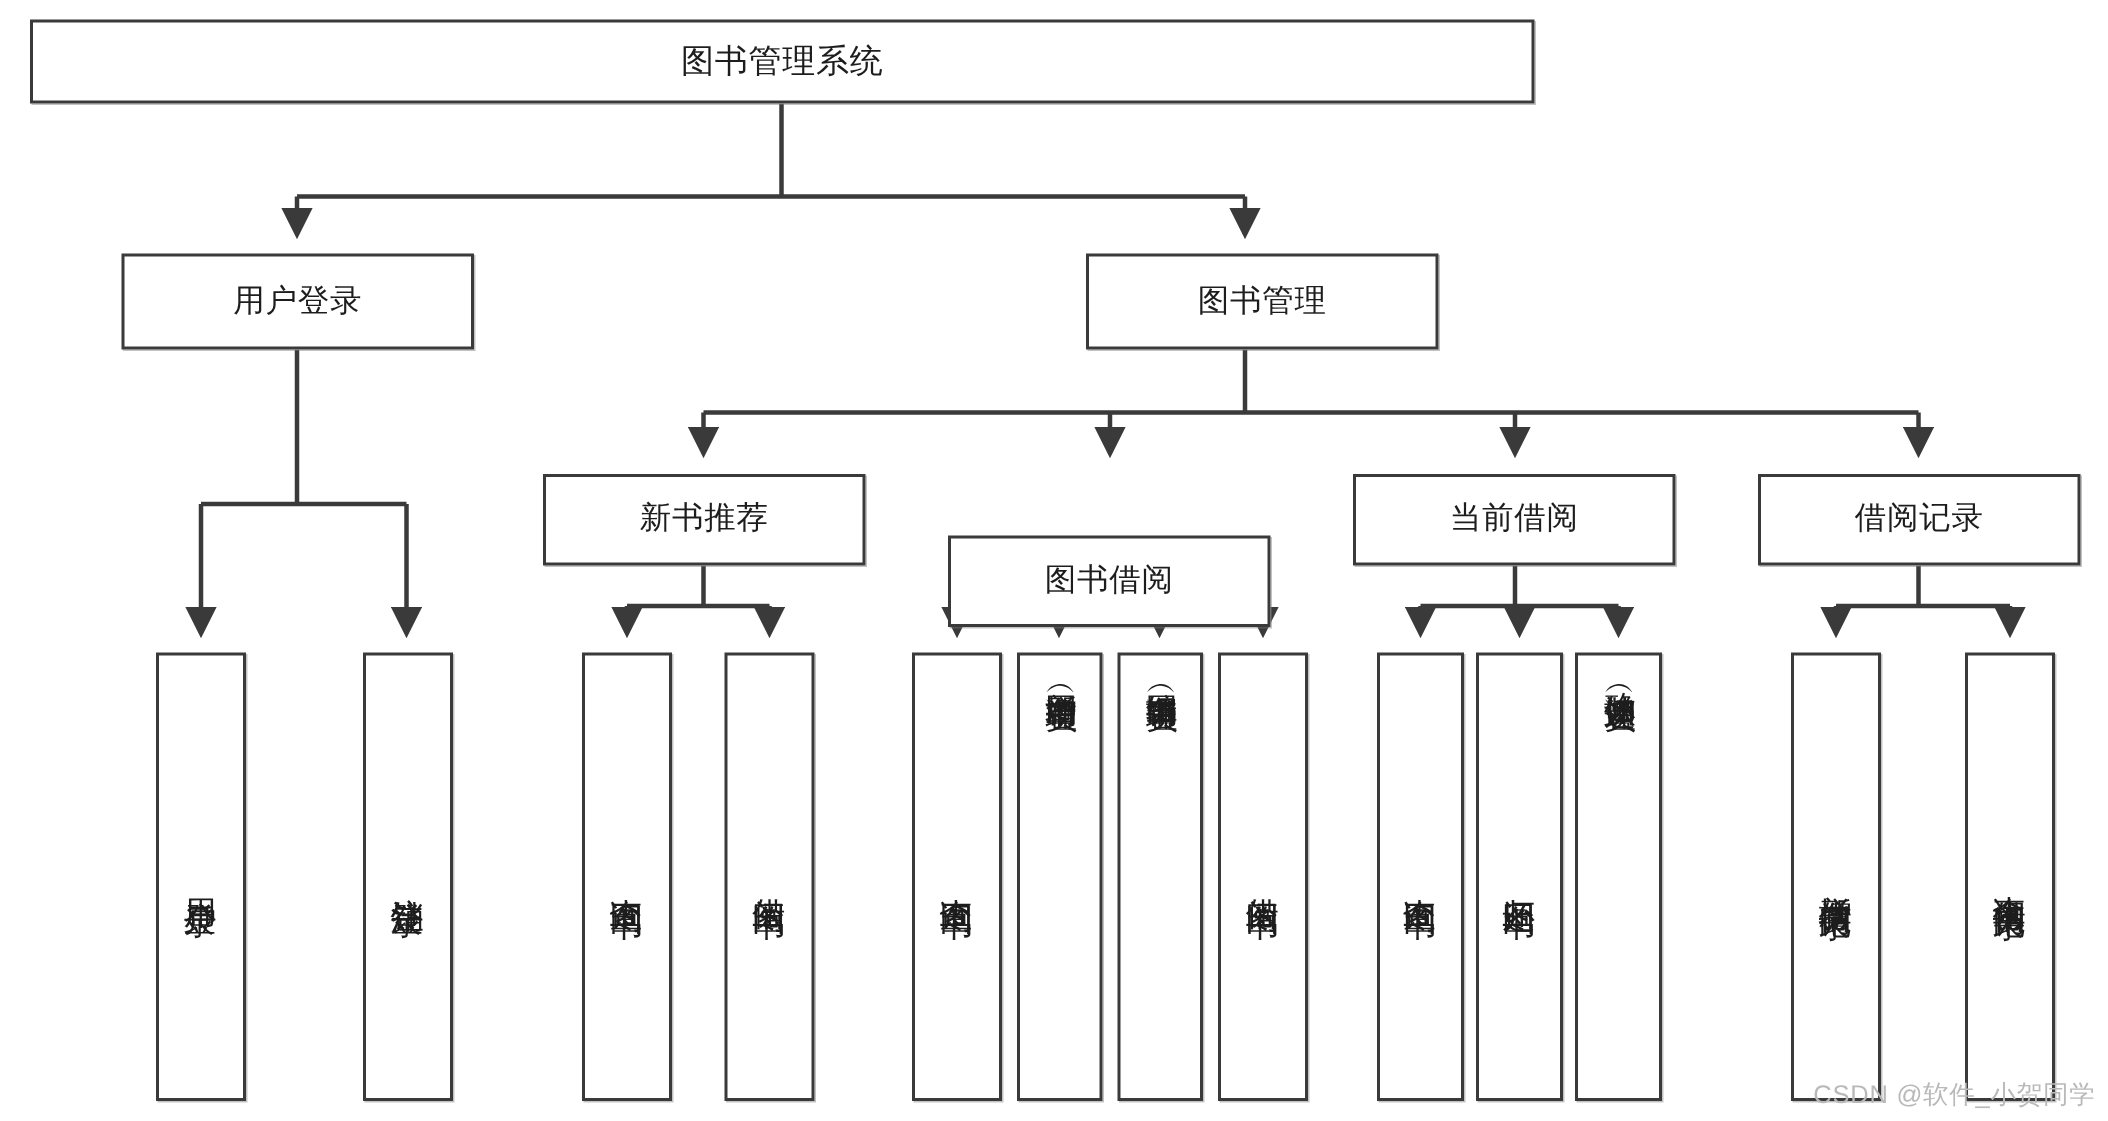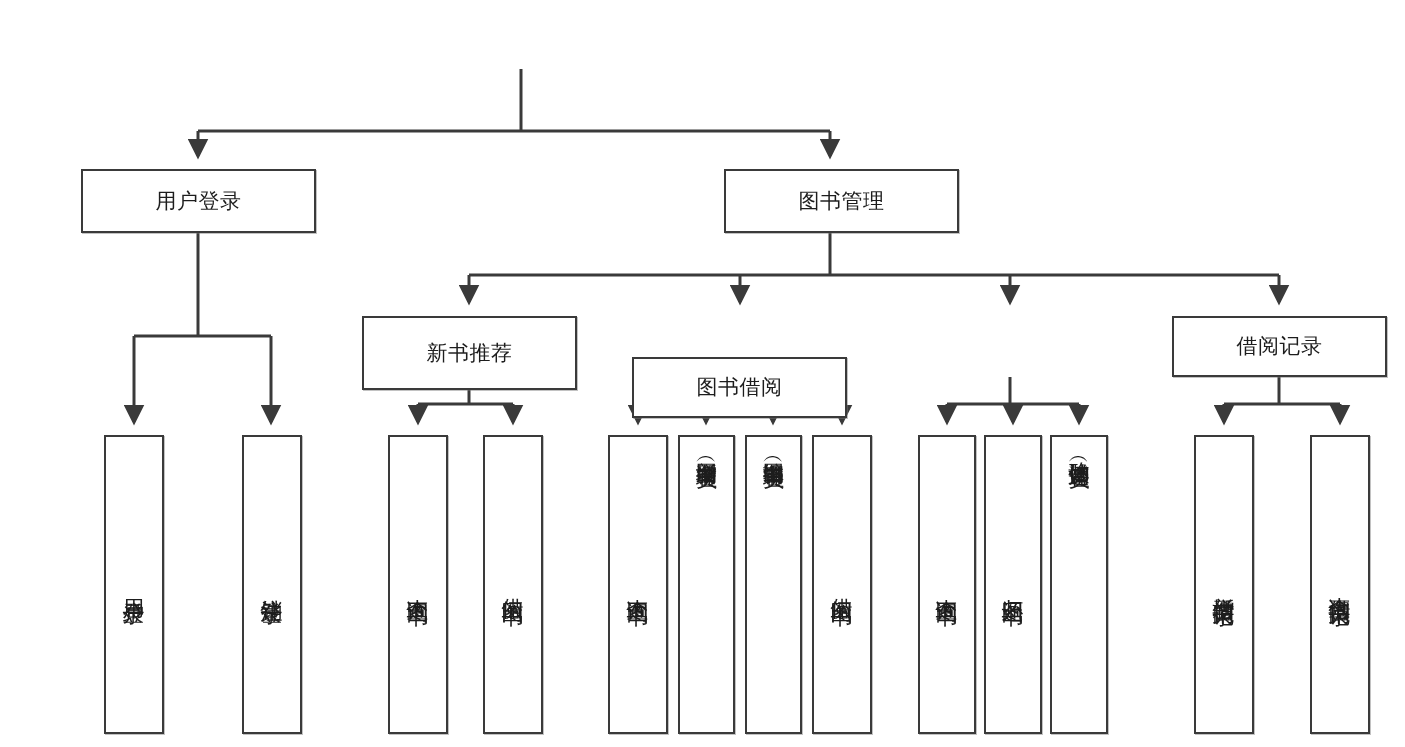--- a/index.html
+++ b/index.html
@@ -129,37 +129,43 @@
       <path d="M 1013 404 L 1013 422" marker-end="url(#arrow)"></path>
       <path d="M 1079 404 L 1079 422" marker-end="url(#arrow)"></path>
 
       <path d="M 1279 377 L 1279 404"></path>
       <path d="M 1224 404 L 1340 404"></path>
       <path d="M 1224 404 L 1224 422" marker-end="url(#arrow)"></path>
       <path d="M 1340 404 L 1340 422" marker-end="url(#arrow)"></path>
     </g>
   </svg>
 
+  <div class="node horiz root" style="left:20px; top:13px; width:1003px; height:56px;">
+    <span class="label">图书管理系统</span>
+  </div>
 
   <div class="node horiz" style="left:81px; top:169px; width:235px; height:64px;">
     <span class="label">用户登录</span>
   </div>
 
   <div class="node horiz" style="left:712px; top:169px; width:235px; height:64px;margin-left:12px;">
     <span class="label">图书管理</span>
   </div>
 
-  <div class="node horiz" style="left:362px; top:316px; width:215px; height:74px;">
+  <div class="node horiz" style="left:362px; top:316px; width:215px; height:61px;">
     <span class="label">新书推荐</span>
   </div>
 
   <div class="node horiz" style="left:632px; top:316px; width:215px; height:61px;margin-top:41px;">
     <span class="label">图书借阅</span>
   </div>
 
+  <div class="node horiz" style="left:902px; top:316px; width:215px; height:61px;">
+    <span class="label">当前借阅</span>
+  </div>
 
   <div class="node horiz" style="left:1172px; top:316px; width:215px; height:61px;">
     <span class="label">借阅记录</span>
   </div>
 
   <div class="node vert mid" style="left:104px; top:435px; width:60px; height:299px;">
     <span class="label">用户登录</span>
   </div>
 
   <div class="node vert mid" style="left:242px; top:435px; width:60px; height:299px;">
@@ -203,14 +209,15 @@
   </div>
 
   <div class="node vert mid" style="left:1194px; top:435px; width:60px; height:299px;">
     <span class="label">新增借阅记录</span>
   </div>
 
   <div class="node vert mid" style="left:1310px; top:435px; width:60px; height:299px;">
     <span class="label">查询借阅记录</span>
   </div>
 
+  <div id="watermark">CSDN @软件_小贺同学</div>
 
 </div>
 
 </body></html>

